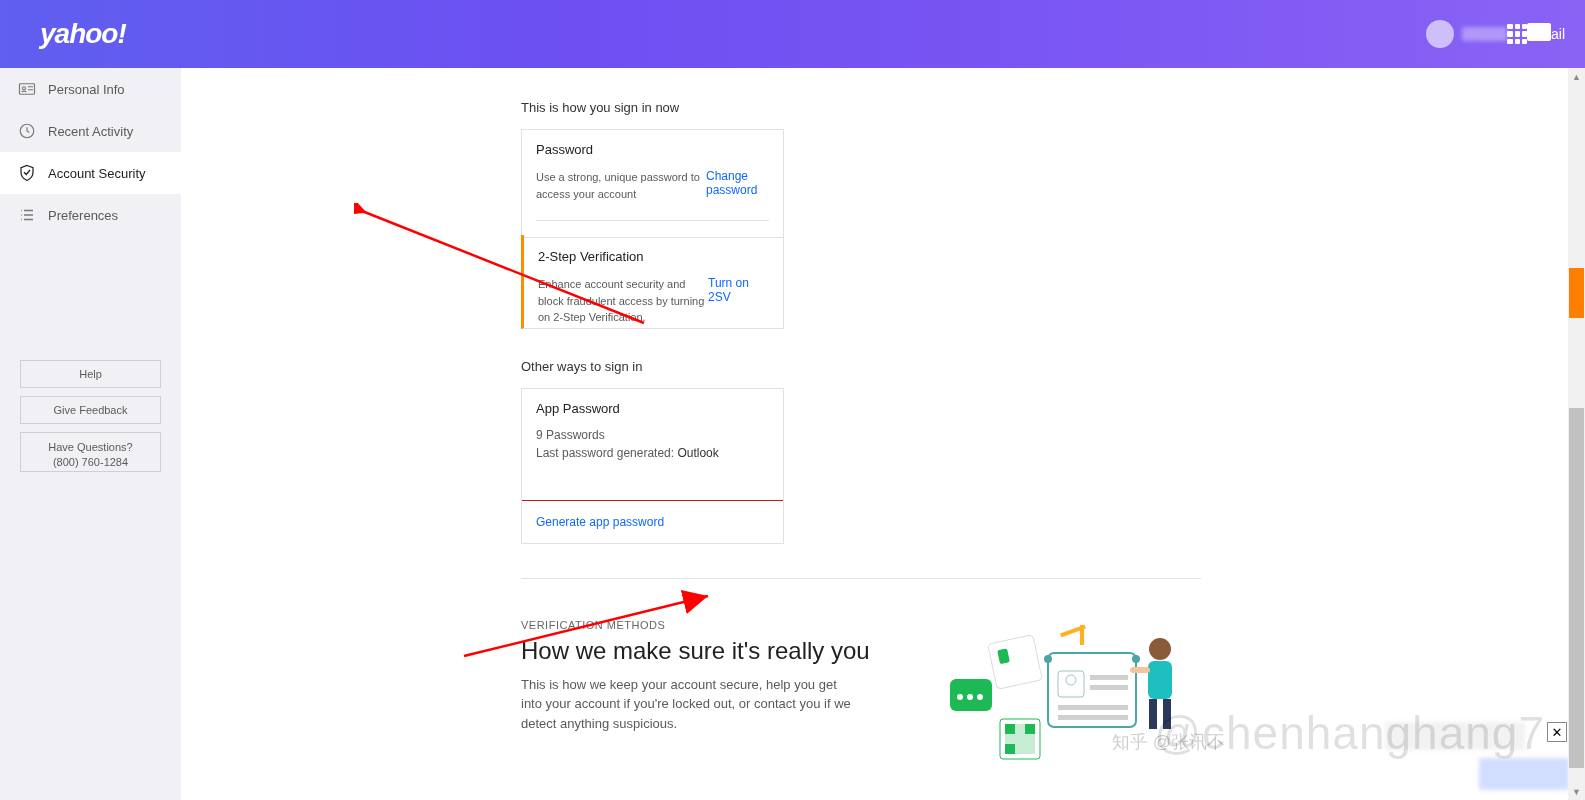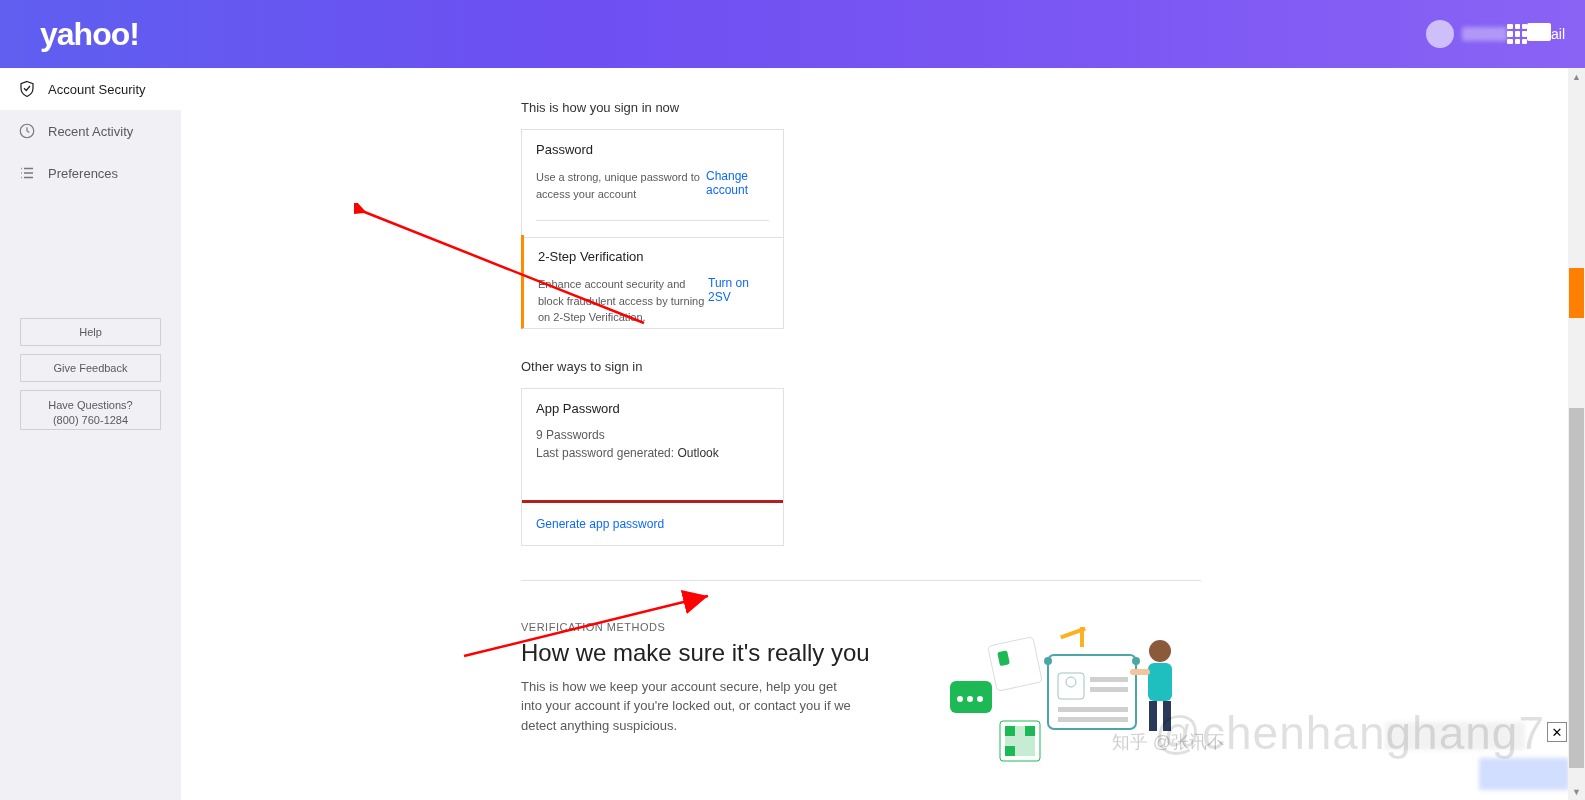--- a/index.html
+++ b/index.html
@@ -7,21 +7,21 @@
 
   
   .header {
     height: 68px;
     background: linear-gradient(90deg, #5f5ff0 0%, #6d4ff2 35%, #7c57f3 70%, #8a63f5 100%);
     display: flex;
     align-items: center;
     padding: 0 20px 0 40px;
     justify-content: space-between;
   }
-  .logo { color: #fff; font-size: 32px; font-weight: 800; letter-spacing: -1px; }
+  .logo { color: #fff; font-size: 28px; font-weight: 800; font-style: italic; letter-spacing: -1px; }
   .header-right { display: flex; align-items: center; }
   .avatar { width: 28px; height: 28px; border-radius: 50%; background: rgba(255,255,255,0.6); }
   .blur-name { width: 45px; height: 14px; background: rgba(255,255,255,0.35); border-radius: 2px; filter: blur(2px); }
   .apps-icon { width: 20px; height: 20px; display: grid; grid-template-columns: repeat(3,1fr); grid-template-rows: repeat(3,1fr); gap: 2px; }
   .apps-icon span { background: #fff; border-radius: 1px; }
   .mail-icon svg { fill: #fff; }
   .mail-label { color: #fff; font-size: 14px; margin-left: -12px; }
 
   
   .layout { display: flex; height: calc(100% - 68px); position: relative; }
@@ -49,21 +49,21 @@
   .card-row { display: flex; justify-content: space-between; align-items: flex-start; }
   .card-desc { font-size: 11px; color: #5a5a5a; line-height: 1.5; max-width: 170px; }
   .card-link { font-size: 12px; color: #0f69ff; cursor: pointer; }
   .card hr { border: none; border-top: 1px solid #e0e0e5; margin: 18px 14px 14px; }
 
   .card.highlight { border-left: 3px solid #ff8b00; }
 
   .simple-text { font-size: 12px; color: #5a5a5a; margin-top: 4px; }
   .simple-text strong { color: #333; font-weight: 500; }
 
-  .gen-link { font-size: 12px; color: #0f69ff; cursor: pointer; padding: 14px; border-top: 3px solid #b91c1c; margin-top: 40px; display: block; }
+  .gen-link { font-size: 12px; color: #0f69ff; cursor: pointer; padding: 14px; border-top: 1px solid #b91c1c; margin-top: 40px; display: block; }
 
   .big-divider { border: none; border-top: 1px solid #e0e0e5; margin: 34px 0 40px; }
 
   .ver-label { font-size: 11px; color: #666; letter-spacing: 0.5px; }
   .ver-title { font-size: 24px; color: #222; margin: 6px 0 10px; }
   .ver-desc { font-size: 13px; color: #5a5a5a; line-height: 1.5; max-width: 340px; }
   .ver-flex { display:flex; gap:60px; align-items:flex-start;}
   .illus { width: 260px; height: 150px; position: relative; }
 
   
@@ -111,33 +111,41 @@
           <path d="M2 0h20c1 0 2 .9 2 2v14c0 1.1-1 2-2 2H2c-1 0-2-.9-2-2V2C0 .9 1 0 2 0zm10 9L2 2v0l10 7L22 2 12 9z"></path>
         </svg>
     </span>
     <span class="mail-label">Mail</span>
   </div>
 </div>
 
 <div class="layout">
 
   <div class="sidebar">
+    <div class="nav-item">
+      <svg viewBox="0 0 24 24" fill="none" stroke="#7a7a7a" stroke-width="1.6">
+          <rect x="2" y="5" width="20" height="14" rx="1"></rect>
+          <circle cx="8" cy="11" r="2"></circle>
+          <path d="M13 9h7M13 13h7M5 16c1-1.5 5-1.5 6 0"></path>
+        </svg>
+      <span>Personal Info</span>
+    </div>
+    <div class="nav-item">
+      <svg viewBox="0 0 24 24" fill="none" stroke="#7a7a7a" stroke-width="1.6">
+          <circle cx="12" cy="12" r="9"></circle>
+          <path d="M12 7v5l3 2"></path>
+        </svg>
+      <span>Recent Activity</span>
+    </div>
     <div class="nav-item active">
       <svg viewBox="0 0 24 24" fill="none" stroke="#1d1d1d" stroke-width="1.6">
           <path d="M12 2l8 3v6c0 5-3.5 9-8 11-4.5-2-8-6-8-11V5l8-3z"></path>
           <path d="M8 11l3 3 5-6"></path>
         </svg>
       <span>Account Security</span>
-    </div>
-    <div class="nav-item">
-      <svg viewBox="0 0 24 24" fill="none" stroke="#7a7a7a" stroke-width="1.6">
-          <circle cx="12" cy="12" r="9"></circle>
-          <path d="M12 7v5l3 2"></path>
-        </svg>
-      <span>Recent Activity</span>
     </div>
     <div class="nav-item">
       <svg viewBox="0 0 24 24" fill="none" stroke="#7a7a7a" stroke-width="1.8">
           <path d="M4 6h1M8 6h12M4 12h1M8 12h12M4 18h1M8 18h12"></path>
         </svg>
       <span>Preferences</span>
     </div>
     <div class="sidebar-spacer"></div>
     <button class="sb-btn">Help</button>
     <button class="sb-btn">Give Feedback</button>
@@ -150,21 +158,21 @@
   <div class="main">
     <div class="content">
 
       <div class="section-label">This is how you sign in now</div>
 
       <div class="card">
         <div class="card-inner">
           <div class="card-title">Password</div>
           <div class="card-row">
             <div class="card-desc">Use a strong, unique password to access your account</div>
-            <div class="card-link">Change account</div>
+            <div class="card-link">Change password</div>
           </div>
         </div>
         <hr>
       </div>
 
       <div class="card highlight" style="border-top:none; margin-top:-11px; padding-top:14px;">
         <div class="card-inner">
           <div class="card-title">2-Step Verification</div>
           <div class="card-row">
             <div class="card-desc">Enhance account security and block fraudulent access by turning on 2-Step Verification.</div>

